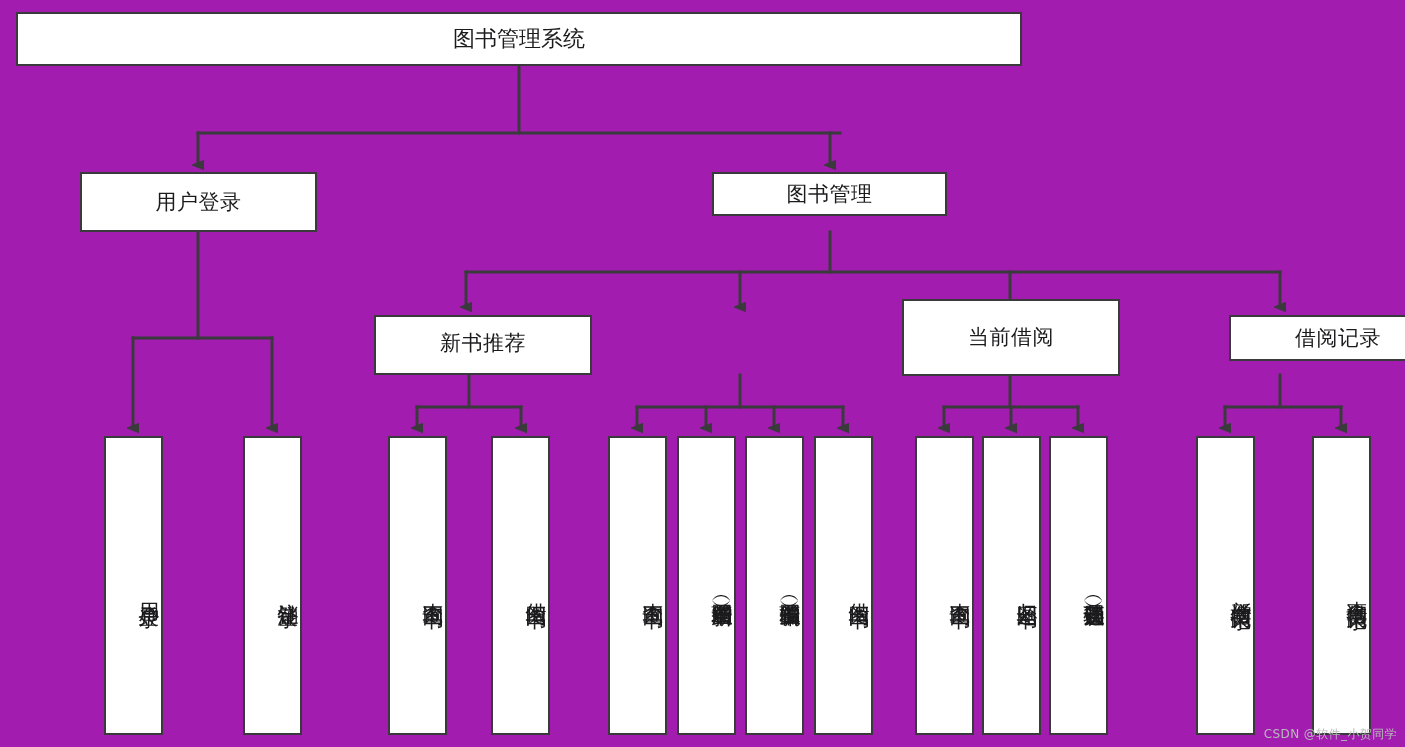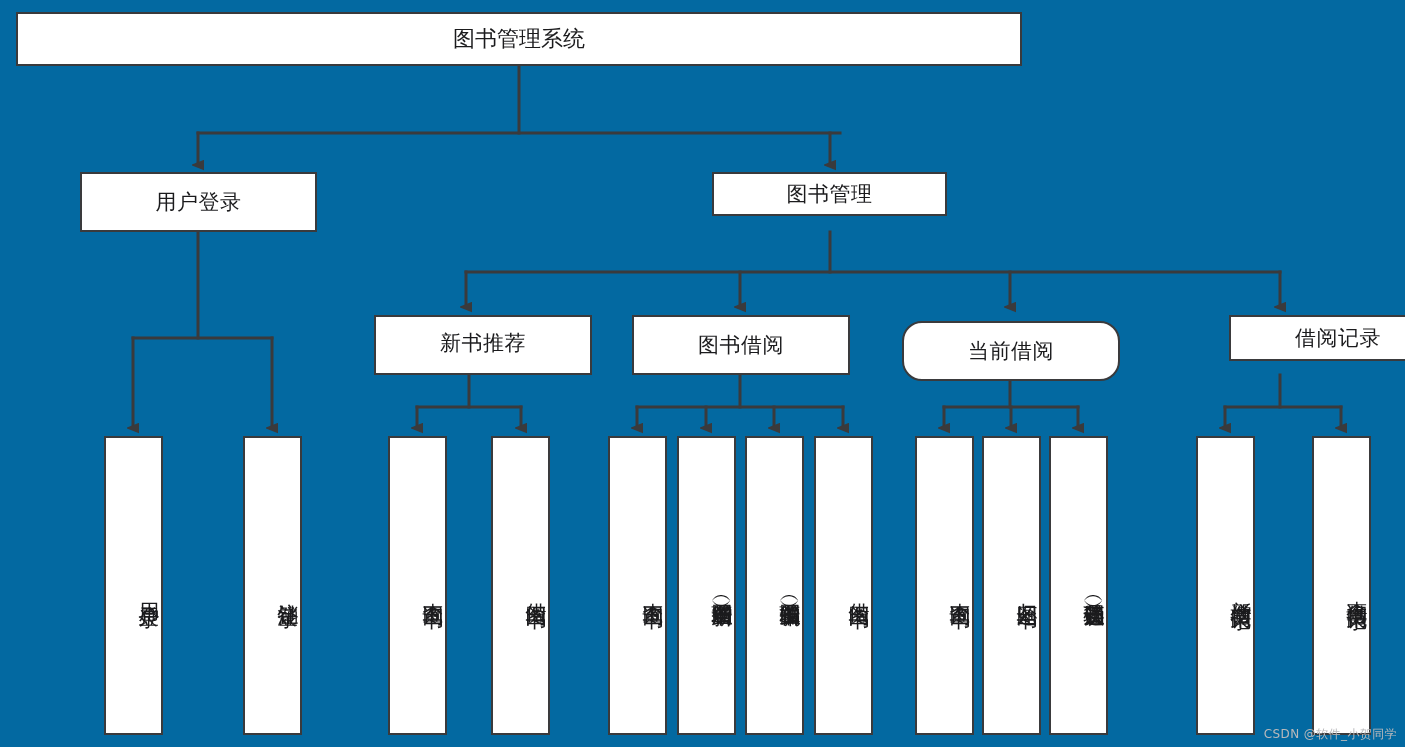--- a/index.html
+++ b/index.html
@@ -8,21 +8,21 @@
     padding: 0;
     background: #ffffff;
   }
   body {
     font-family: "DejaVu Sans", "Liberation Sans", sans-serif;
   }
   #diagram-root {
     position: relative;
     width: 1405px;
     height: 747px;
-    background: #0369a1;
+    background: #a21caf;
     overflow: hidden;
   }
   #diagram-svg {
     position: absolute;
     left: 0;
     top: 0;
     width: 1405px;
     height: 747px;
   }
   .node {
@@ -125,23 +125,22 @@
   </svg>
 
   <div class="node node-root" style="left:16px; top:12px; width:1006px; height:54px;">图书管理系统</div>
 
   <div class="node node-h" style="left:80px; top:172px; width:237px; height:60px;">用户登录</div>
 
   <div class="node node-h" style="left:712px; top:172px; width:235px; height:44px;">图书管理</div>
 
   <div class="node node-h" style="left:374px; top:315px; width:218px; height:60px;font-family:Liberation Mono, monospace;">新书推荐</div>
 
-  <div class="node node-h" style="left:632px; top:315px; width:218px; height:60px;">图书借阅</div>
 
-  <div class="node node-h" style="left:902px; top:321px; width:218px; height:60px;border-radius:20px;">当前借阅</div>
+  <div class="node node-h" style="left:902px; top:299px; width:218px; height:77px;">当前借阅</div>
 
   <div class="node node-h" style="left:1204px; top:315px; width:218px; height:46px;margin-left:25px;">借阅记录</div>
 
   <div class="node node-v" style="left:104px; top:436px; width:59px; height:299px;">用户登录</div>
 
   <div class="node node-v" style="left:243px; top:436px; width:59px; height:299px;">注销登录</div>
 
   <div class="node node-v" style="left:388px; top:436px; width:59px; height:299px;">查询图书</div>
 
   <div class="node node-v" style="left:491px; top:436px; width:59px; height:299px;">借阅图书</div>

